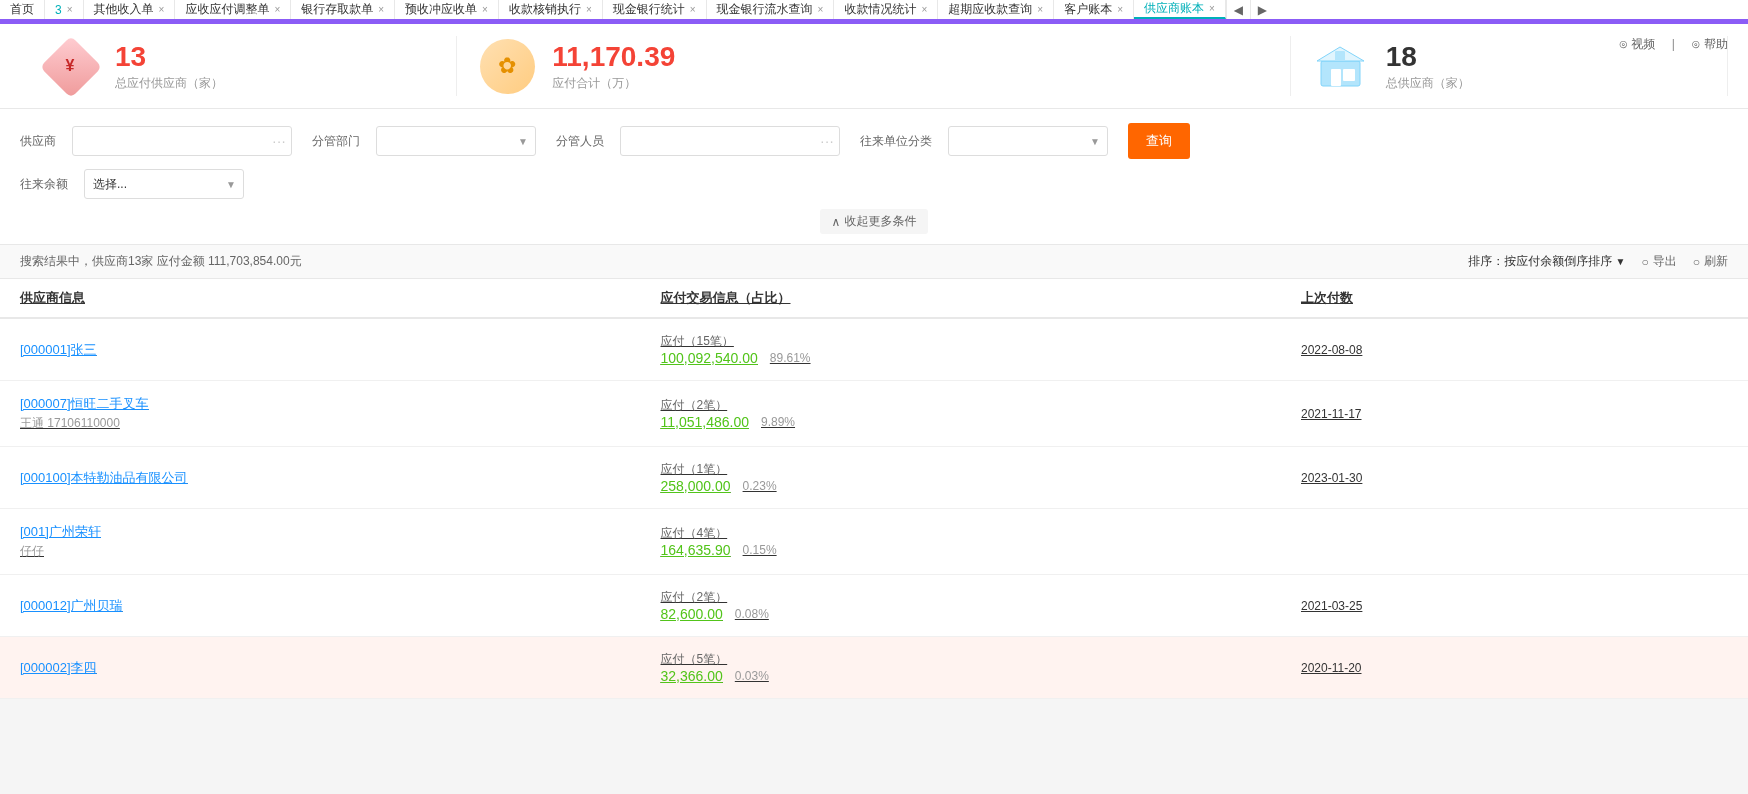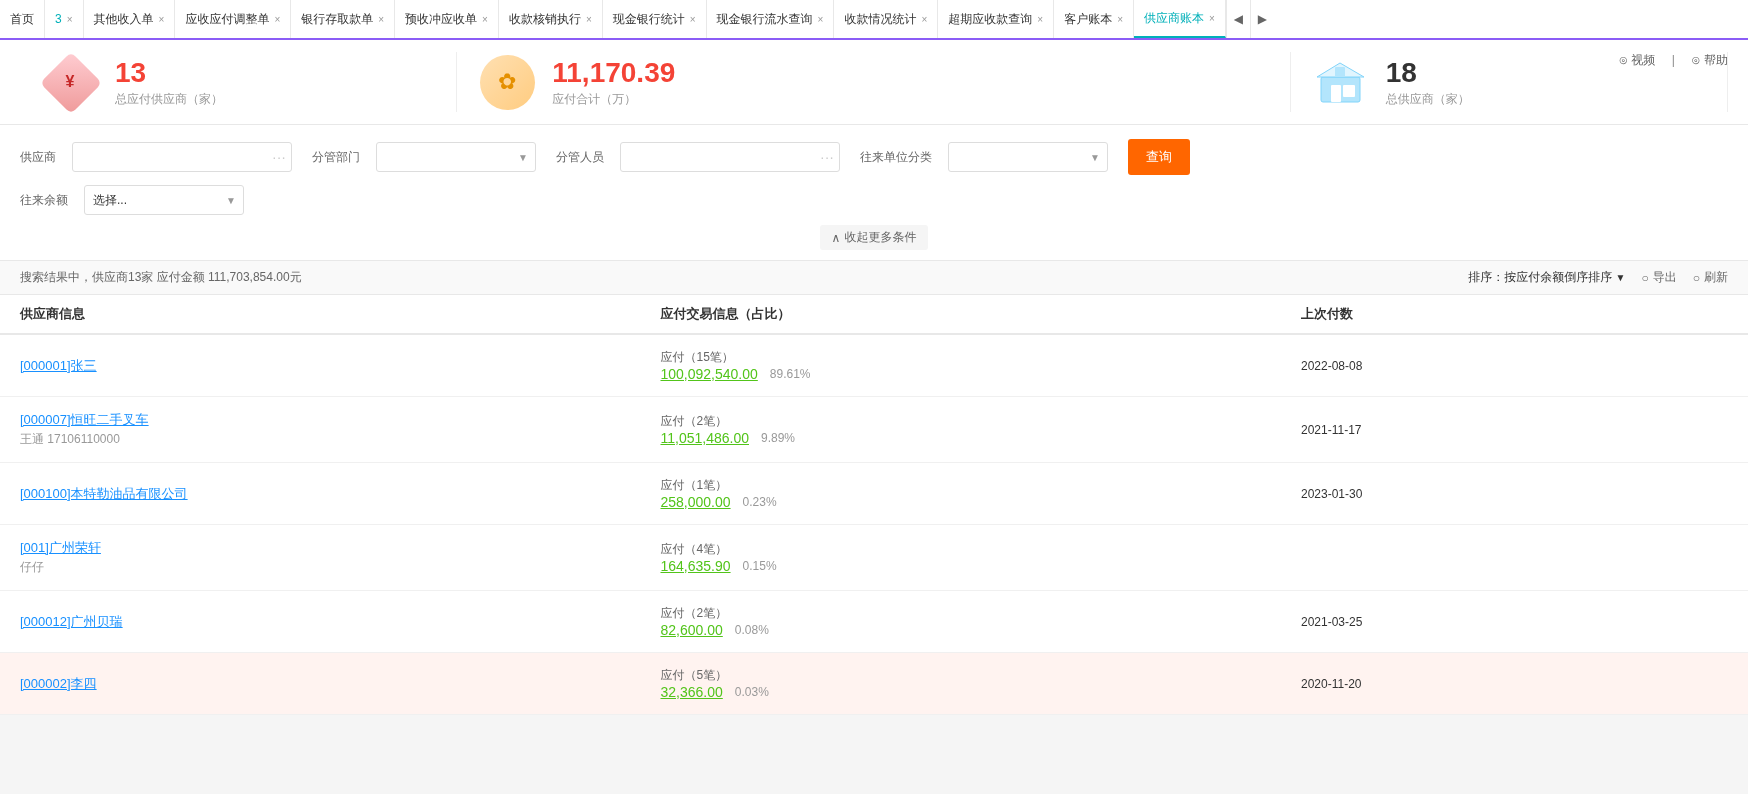--- a/index.html
+++ b/index.html
@@ -3,22 +3,22 @@
   <meta charset="utf-8">
   <style>
     * { box-sizing: border-box; margin: 0; padding: 0; }
     body { font-family: 'Microsoft YaHei', Arial, sans-serif; font-size: 12px; background: #f5f5f5; color: #333; }
 
     
     .nav-bar {
       display: flex;
       align-items: center;
       background: #fff;
-      border-bottom: 2px solid #8b5cf6;
-      height: 40px;
+      border-bottom: 5px solid #8b5cf6;
+      height: 24px;
       overflow: hidden;
     }
     .nav-item {
       display: flex;
       align-items: center;
       padding: 0 10px;
       height: 100%;
       white-space: nowrap;
       cursor: pointer;
       font-size: 12px;
@@ -199,20 +199,21 @@
       gap: 4px;
       cursor: pointer;
       color: #666;
       font-size: 12px;
     }
 
     
     .table-area {
       background: #fff;
       margin: 0;
+      text-decoration: underline;
     }
     .table-header {
       display: grid;
       grid-template-columns: 3fr 3fr 2fr;
       padding: 10px 20px;
       border-bottom: 2px solid #e8e8e8;
       background: #fff;
     }
     .th {
       font-size: 13px;

